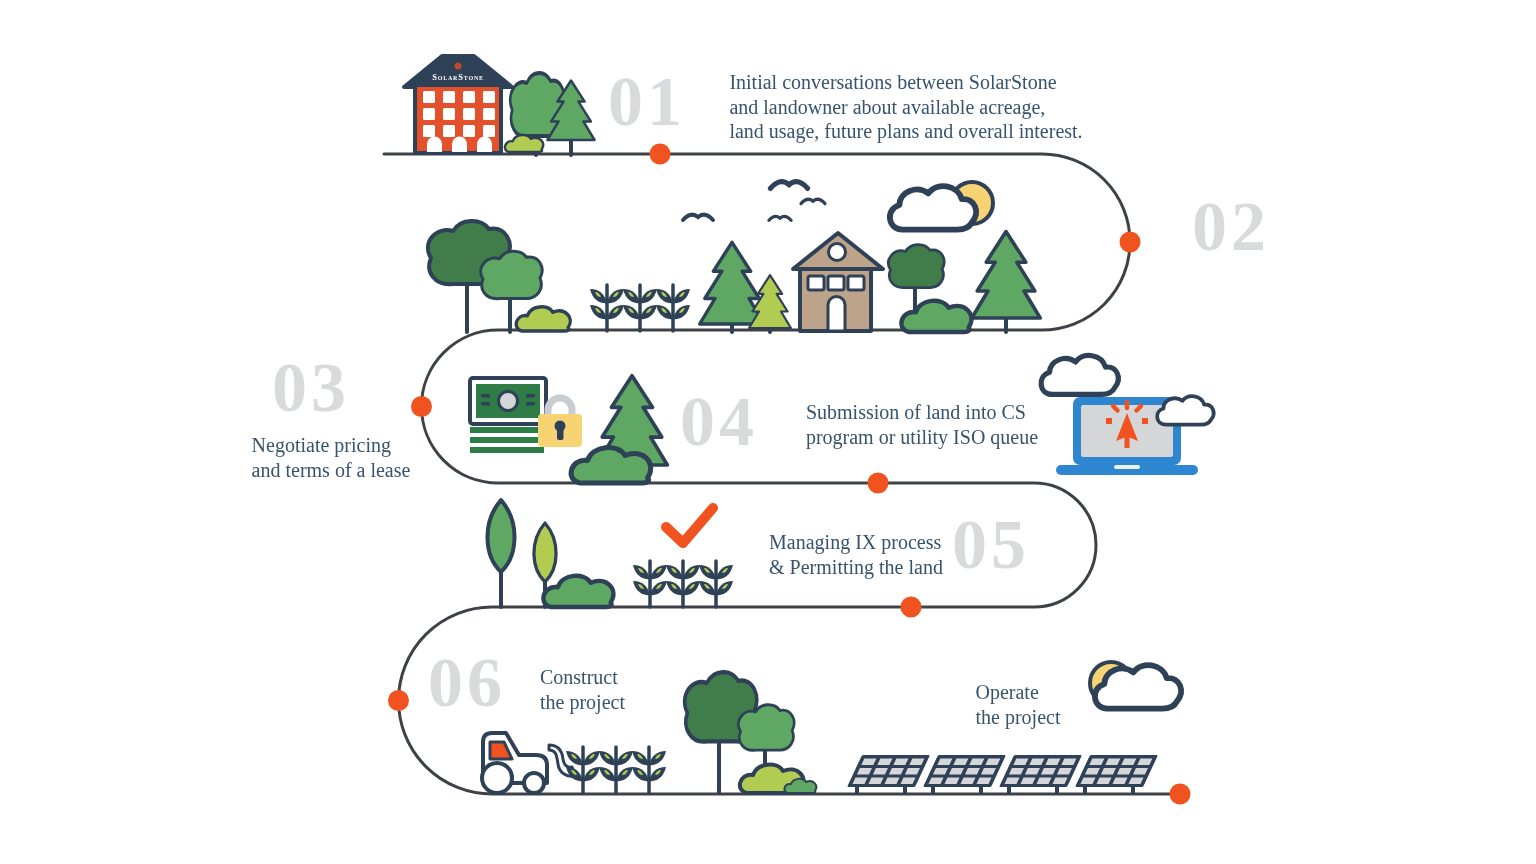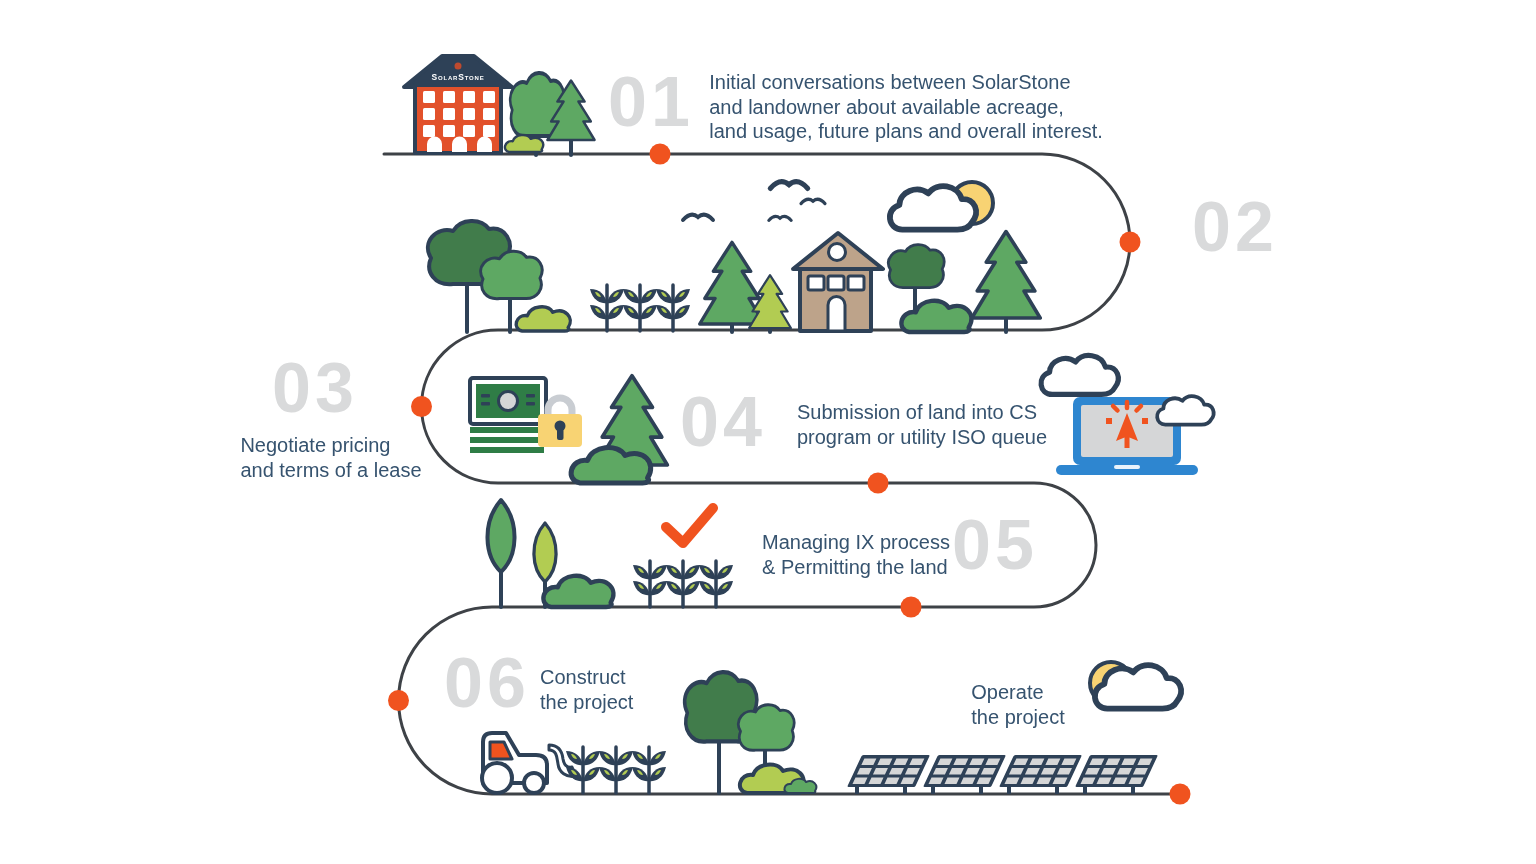--- a/index.html
+++ b/index.html
@@ -1,18 +1,18 @@
 <!DOCTYPE html>
 <html style="--navy: #2e4157; --textNavy: #36536f; --numGray: #d9dadb; --lineGray: #3e4247; --orange: #f0531f; --buildingRed: #e2512b; --logoRed: #bf4a2e; --greenDark: #417c4b; --greenMid: #5ea863; --greenLight: #b2cc52; --billGreen: #2f7d46; --tan: #bda38a; --yellow: #f8d373; --blue: #2e86d0; --grayLight: #d5d6d7; --lockGray: #c9cdd2;"><head>
 <meta charset="utf-8">
 <style>
   html,body{margin:0;padding:0;background:#fff;}
   .stage{
     position:relative;width:1536px;height:864px;background:#fff;overflow:hidden;
-    font-family:Liberation Sans, sans-serif;
+    font-family:Liberation Serif, serif;
   }
   .stage svg{position:absolute;left:0;top:0;}
   
   .route{fill:none;stroke:var(--lineGray,#3e4247);stroke-width:3;stroke-linecap:round;}
   .dot{fill:var(--orange,#f0531f);}
   
   .ol4{stroke:var(--navy,#2e4157);stroke-width:4;stroke-linejoin:round;stroke-linecap:round;}
   .ol3{stroke:var(--navy,#2e4157);stroke-width:3;stroke-linejoin:round;stroke-linecap:round;}
   .trunk{stroke:var(--navy,#2e4157);stroke-width:4;stroke-linecap:round;}
   .nf{fill:none;}
@@ -36,21 +36,21 @@
   .step-num{
     position:absolute;font-size:70px;font-weight:700;line-height:1;
     letter-spacing:4px;color:var(--numGray,#d9dadb);white-space:nowrap;
   }
   .step-text{
     position:absolute;color:var(--textNavy,#36536f);font-size:20px;line-height:24.5px;
     white-space:pre-line;text-align:left;transform:translateX(-50%);
   }
   .step-text.align-left{transform:none;text-align:left;}
   .n1{left:608px;top:67px;} .n2{left:1180px;top:192px;margin-left:12px;} .n3{left:272px;top:353px;}
-  .n4{left:680px;top:387px;} .n5{left:952px;top:510px;} .n6{left:428px;top:648px;margin-left:16px;}
+  .n4{left:680px;top:387px;} .n5{left:952px;top:510px;} .n6{left:428px;top:648px;}
   .n7{left:866px;top:653px;}
   .t1{left:906px;top:70px;} .t2{left:1226px;top:269px;} .t3{left:331px;top:433px;}
   .t4{left:922px;top:400px;} .t5{left:856px;top:530px;} .t6{left:540px;top:665px;}
   .t7{left:1018px;top:680px;}
   .sign-text{fill:#fff;font-size:8.5px;font-weight:bold;letter-spacing:.8px;font-variant:small-caps;}
 </style>
 </head>
 <body>
 
 <div class="stage">

